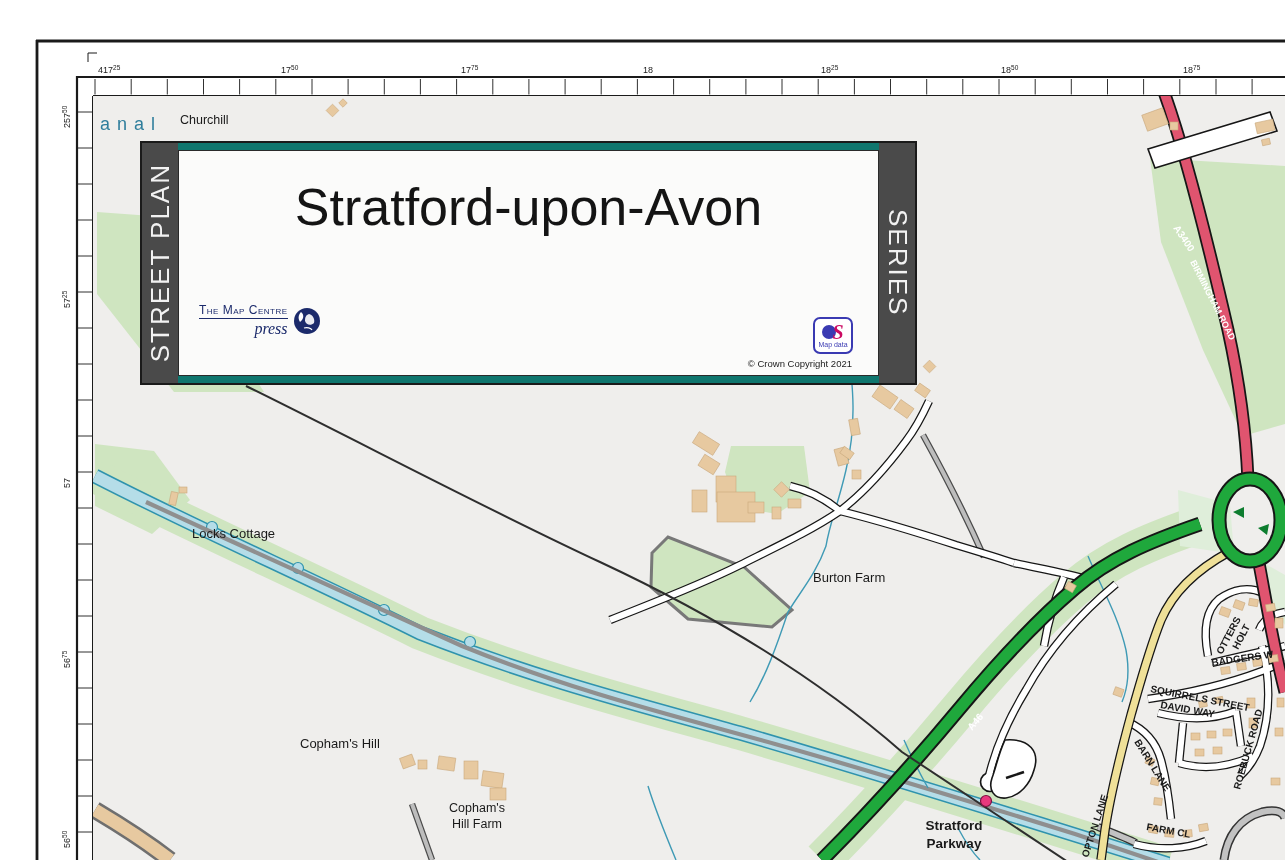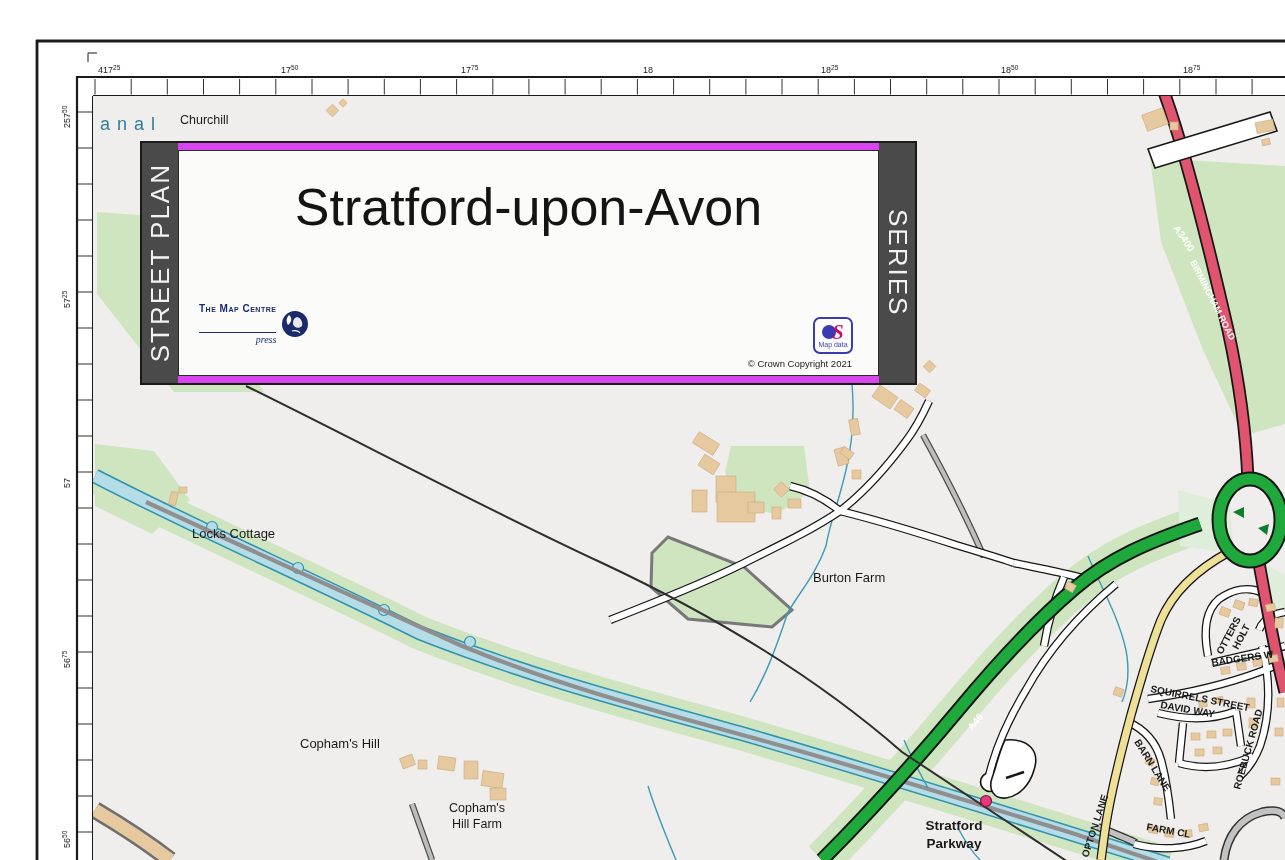--- a/index.html
+++ b/index.html
@@ -13,37 +13,37 @@
     position:absolute;left:140px;top:141px;width:777px;height:244px;
     background:#4a4a4a;border:2px solid #1a1a1a;box-sizing:border-box;
     display:flex;z-index:5;
   }
   .banner-bar{
     width:36px;flex:0 0 36px;display:flex;align-items:center;justify-content:center;
     color:#f2f2f2;font-size:26px;letter-spacing:2px;
   }
   .banner-bar .vtxt{writing-mode:vertical-rl;white-space:nowrap;}
   .banner-bar.left .vtxt{transform:rotate(180deg);}
-  .banner-mid{flex:1;padding:7px 0;background:#d946ef;box-sizing:border-box;}
+  .banner-mid{flex:1;padding:7px 0;background:#0f766e;box-sizing:border-box;}
   .banner-panel{
     position:relative;width:100%;height:100%;background:#fbfbfa;
     border:1px solid #2a2a2a;box-sizing:border-box;
   }
   .banner-title{
     position:absolute;left:0;right:0;top:26px;text-align:center;
     font-size:52px;font-weight:400;color:#141414;letter-spacing:0px;
   }
   .press-logo{position:absolute;left:20px;top:152px;display:flex;align-items:center;gap:4px;}
   .press-logo .ltxt{display:flex;flex-direction:column;}
   .press-name{
-    font-size:10px;font-weight:bold;color:#1b2a6b;letter-spacing:.5px;
-    font-variant:small-caps;border-bottom:1px solid #1b2a6b;padding-bottom:18px;
+    font-size:12px;font-weight:normal;color:#1b2a6b;letter-spacing:.5px;
+    font-variant:small-caps;border-bottom:1px solid #1b2a6b;padding-bottom:1px;
   }
   .press-sub{
-    font-family:"Liberation Serif",serif;font-style:italic;font-size:10px;
+    font-family:"Liberation Serif",serif;font-style:italic;font-size:16px;
     color:#1b2a6b;text-align:right;margin-top:1px;
   }
   .published{position:absolute;left:20px;bottom:4px;font-size:9.5px;color:#222;width:260px;line-height:12px;}
   .published .l2{text-align:center;}
   .os-box{
     position:absolute;right:25px;top:166px;width:40px;height:37px;
     border:2px solid #3a3ab2;border-radius:7px;background:#fff;
     display:flex;flex-direction:column;align-items:center;justify-content:center;box-sizing:border-box;
   }
   .os-row{display:flex;align-items:center;height:18px;}

